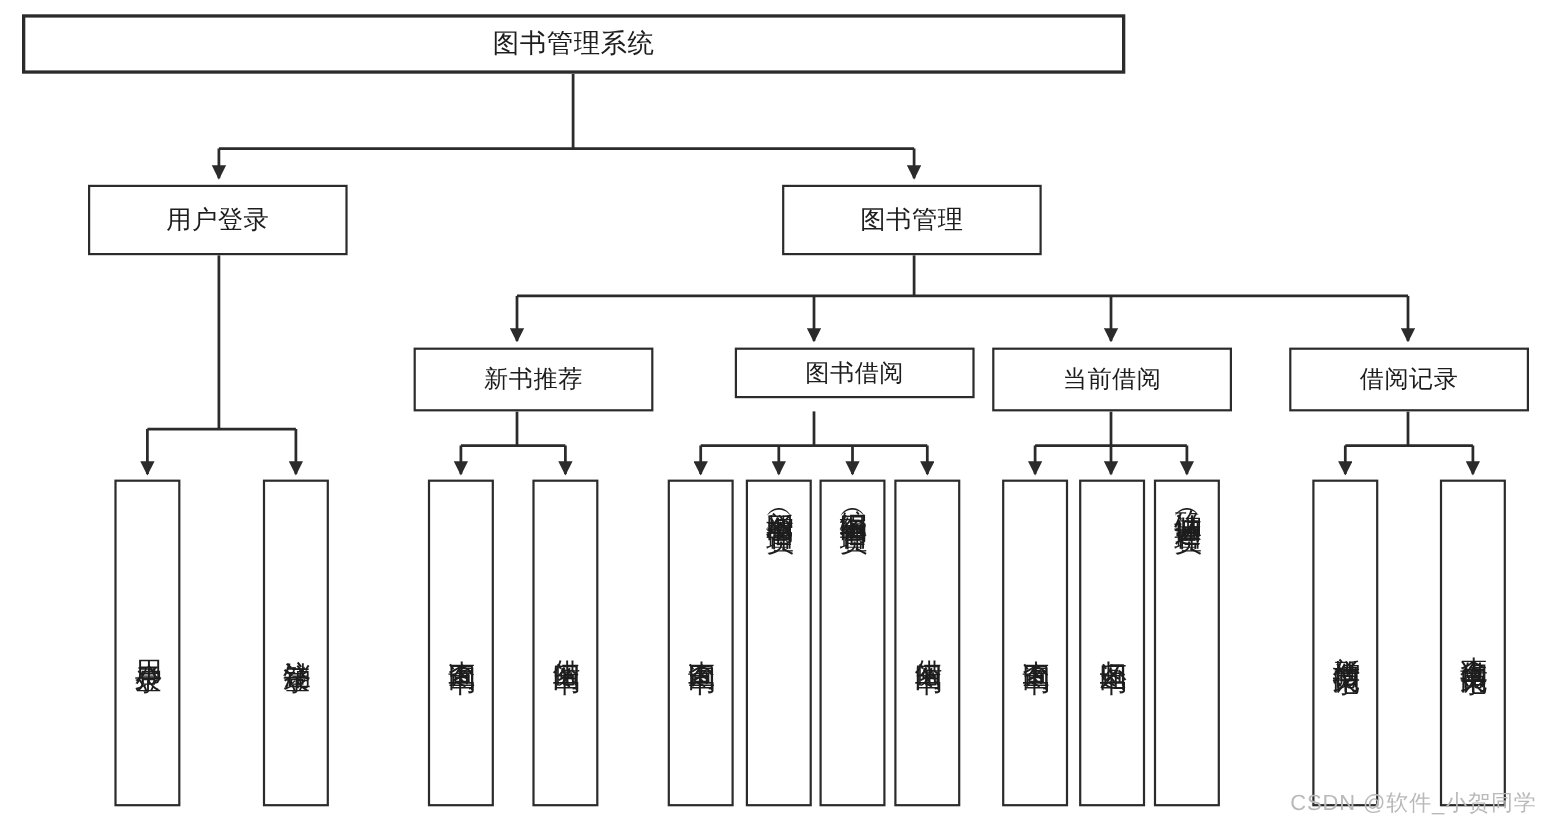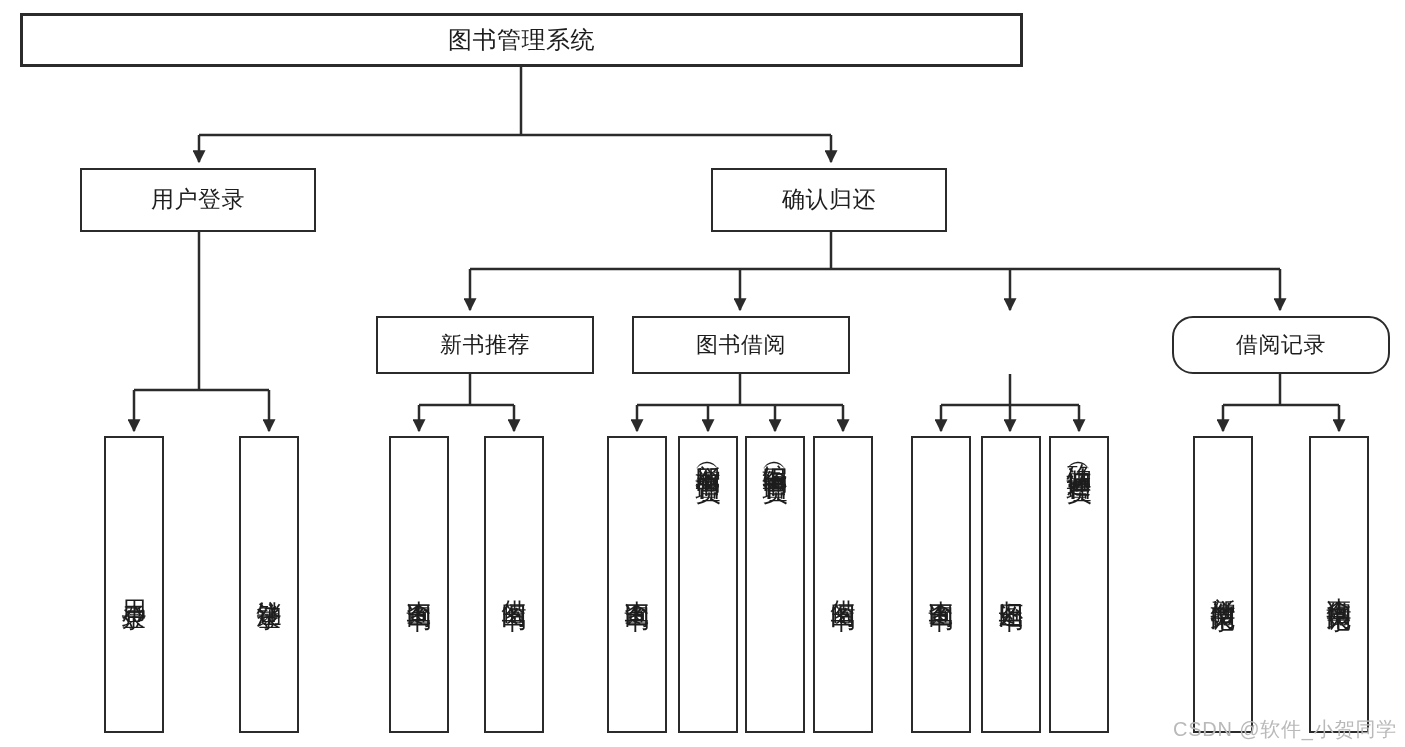--- a/index.html
+++ b/index.html
@@ -142,33 +142,36 @@
 
   <div class="node root horiz" style="left:20px; top:13px; width:1003px; height:54px;">
     <span class="node-label">图书管理系统</span>
   </div>
 
   <div class="node lvl1 horiz" style="left:80px; top:168px; width:236px; height:64px;">
     <span class="node-label">用户登录</span>
   </div>
 
   <div class="node lvl1 horiz" style="left:711px; top:168px; width:236px; height:64px;">
-    <span class="node-label">确认归还</span>
+    <span class="node-label">图书管理</span>
   </div>
 
   <div class="node lvl2 horiz" style="left:376px; top:316px; width:218px; height:58px;">
     <span class="node-label">新书推荐</span>
   </div>
 
-  <div class="node lvl2 horiz" style="left:632px; top:316px; width:218px; height:58px;">
+  <div class="node lvl2 horiz" style="left:668px; top:316px; width:218px; height:46px;">
     <span class="node-label">图书借阅</span>
   </div>
 
-
-  <div class="node lvl2 horiz" style="left:1172px; top:316px; width:218px; height:58px;border-radius:21px;">
+  <div class="node lvl2 horiz" style="left:902px; top:316px; width:218px; height:58px;">
+    <span class="node-label">当前借阅</span>
+  </div>
+
+  <div class="node lvl2 horiz" style="left:1172px; top:316px; width:218px; height:58px;">
     <span class="node-label">借阅记录</span>
   </div>
 
   <div class="node vert" style="left:104px; top:436px; width:60px; height:297px;">
     <span class="node-label">用户登录</span>
   </div>
 
   <div class="node vert" style="left:239px; top:436px; width:60px; height:297px;">
     <span class="node-label">注销登录</span>
   </div>

